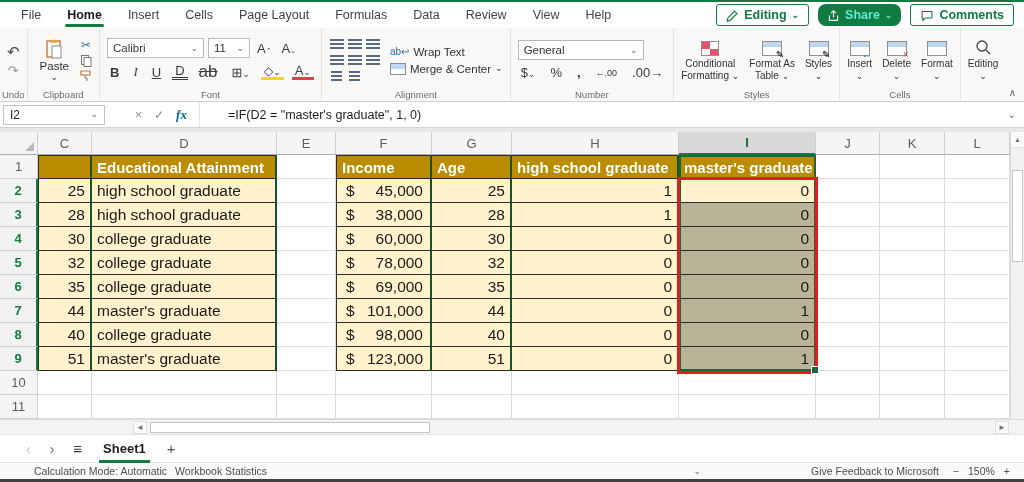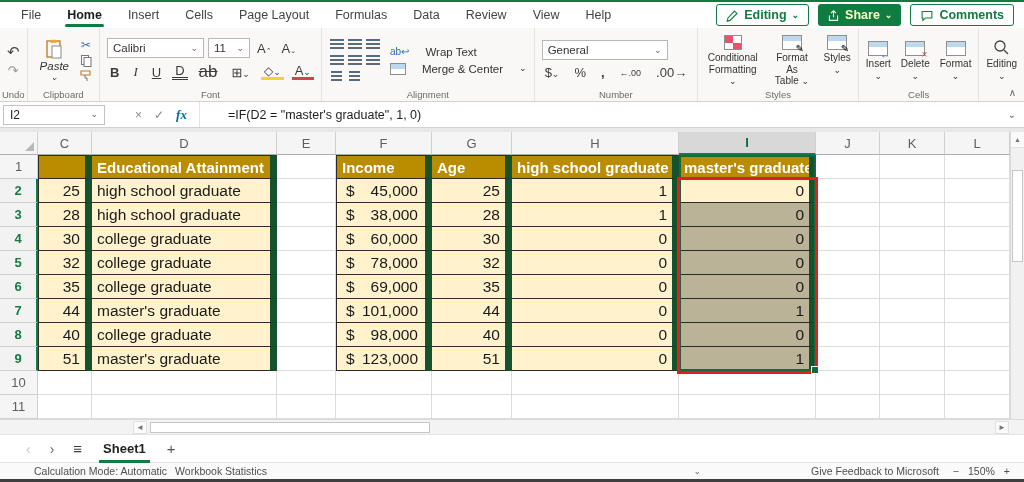--- a/index.html
+++ b/index.html
@@ -8,40 +8,40 @@
 
   
   .topstrip { height:2px; background:#0F7B41; }
   .tabbar { height:26px; background:#fff; display:flex; align-items:stretch; padding-left:8px; }
   .tab { font-size:12.5px; color:#444; padding:0 13px; display:flex; align-items:center; position:relative; cursor:default; white-space:nowrap; }
   .tab.active { font-weight:700; color:#1d1d1d; }
   .tab.active::after { content:""; position:absolute; left:11px; right:11px; bottom:1px; height:3px; background:#107C41; border-radius:2px; }
   .tabbar-right { margin-left:auto; display:flex; align-items:center; gap:9px; padding-right:10px; }
   .pill { height:22px; border-radius:3px; padding:0 9px; font-size:12.5px; font-weight:600; display:flex; align-items:center; gap:5px; }
   .pill.outline { border:1px solid #107C41; color:#107C41; background:#fff; }
-  .pill.solid { background:#107C41; color:#fef9c3; }
+  .pill.solid { background:#107C41; color:#5eead4;border-radius:8px; }
   .chev { font-size:9px; line-height:1; }
 
   
   .ribbon { height:74px; background:#F9F8F6; border-bottom:1px solid #D4D2CF; display:flex; position:relative; }
   .rgroup { position:relative; padding:5px 7px 14px; border-right:1px solid #E5E3E0; display:flex; align-items:center; }
   .rlabel { position:absolute; bottom:1px; left:0; right:0; text-align:center; font-size:9.5px; color:#6d6b68; }
   .ric { color:#444; }
   .stack2 { display:flex; flex-direction:column; align-items:center; gap:2px; }
-  .bigbtn { display:flex; flex-direction:column; align-items:center; gap:1px; font-size:11.5px; color:#333; padding:2px 5px;font-style:italic; }
+  .bigbtn { display:flex; flex-direction:column; align-items:center; gap:1px; font-size:11.5px; color:#333; padding:2px 5px; }
   .minicol { display:flex; flex-direction:column; gap:3px; align-items:center; }
   .selectbox { border:1px solid #B9B7B4; background:#fff; height:20px; display:flex; align-items:center; font-size:11.5px; color:#333; padding:0 5px; }
   .selectbox .chev { margin-left:auto; color:#666; }
   .fontrow { display:flex; align-items:center; gap:4px; }
   .fmtbtn { font-size:13px; color:#3b3b3b; padding:0 3px; display:inline-flex; align-items:baseline; }
   .bars { width:14px; height:10px; background:repeating-linear-gradient(to bottom,#5a6b7d 0 2px,transparent 2px 4px); }
   .alignwrap { display:flex; gap:9px; }
   .aligncol { display:grid; grid-template-columns:repeat(3,16px); grid-auto-rows:14px; gap:2px; align-items:center; justify-items:center; }
   .alignright { display:flex; flex-direction:column; gap:5px; justify-content:center; }
-  .rtext { font-size:11.5px; color:#333; display:flex; align-items:center; gap:16px; white-space:nowrap; }
+  .rtext { font-size:11.5px; color:#333; display:flex; align-items:center; gap:4px; white-space:nowrap; }
   .minigrid { width:20px; height:15px; border:1px solid #8f8f8f; background:
       linear-gradient(to bottom, #BDD7EE 0 5px, #fff 5px),
       linear-gradient(to right, transparent 0 9px, #8f8f8f 9px 10px, transparent 10px);
       position:relative; }
   .minigrid .ov { position:absolute; right:-3px; bottom:-5px; font-size:10px; }
   .cfgrid { width:18px; height:15px; border:1px solid #8f8f8f; display:grid; grid-template-columns:1fr 1fr; grid-template-rows:1fr 1fr; }
   .cfgrid i:nth-child(1){background:#E8526B}.cfgrid i:nth-child(2){background:#fff}
   .cfgrid i:nth-child(3){background:#fff}.cfgrid i:nth-child(4){background:#E8526B}
   .twoline { font-size:10px; color:#333; text-align:center; line-height:1.15; }
   .stylesrow { display:flex; gap:10px; align-items:flex-start; padding-top:2px; }
@@ -72,21 +72,21 @@
   .colhead.sel { background:#D8D8D8; color:#0E6B3C; font-weight:700; border-bottom:2px solid #127C42; }
   .rowhead.sel { color:#127C42; font-weight:700; border-right:2px solid #127C42; background:#F2F2F2; }
   .corner { position:relative; }
   .corner::after { content:""; position:absolute; right:3px; bottom:3px;
       border-left:9px solid transparent; border-bottom:9px solid #B9B9B9; }
   .gold { background:#BA8C00; color:#fff; font-weight:700; font-size:15px; }
   .cream { background:#FFF2CC; }
   .olive { background:#BAB397; }
   .num { justify-content:flex-end; }
   .money { justify-content:space-between; padding-left:9px; padding-right:7px; }
-  .tb { border-right:7px solid #14532d; border-bottom:1px solid #2b2b2b; }
+  .tb { border-right:2px solid #14532d; border-bottom:1px solid #2b2b2b; }
   .tb-l { border-left:1px solid #2b2b2b; }
   .tb-t { border-top:1px solid #2b2b2b; }
 
   .sel-outline { position:absolute; left:679px; top:23px; width:137px; height:216px;
       border:2px solid #17663E; pointer-events:none; }
   .red-box { position:absolute; left:677px; top:45px; width:141px; height:197px;
       border:3px solid #E21D1D; pointer-events:none; }
   .fill-handle { position:absolute; left:811px; top:234px; width:8px; height:8px;
       background:#17663E; border:1px solid #fff; }
 

